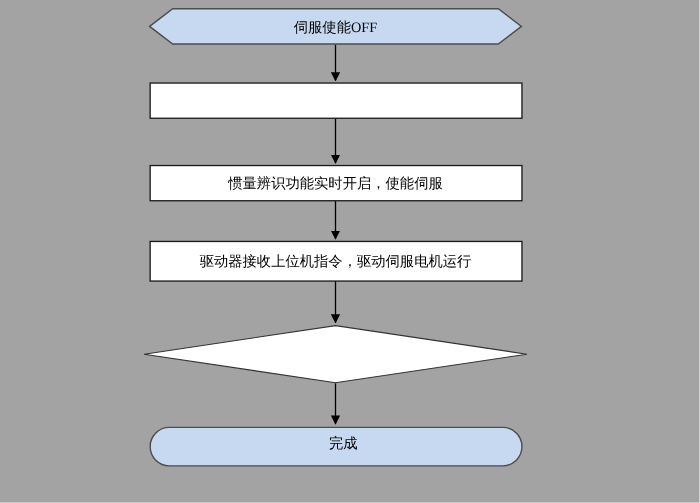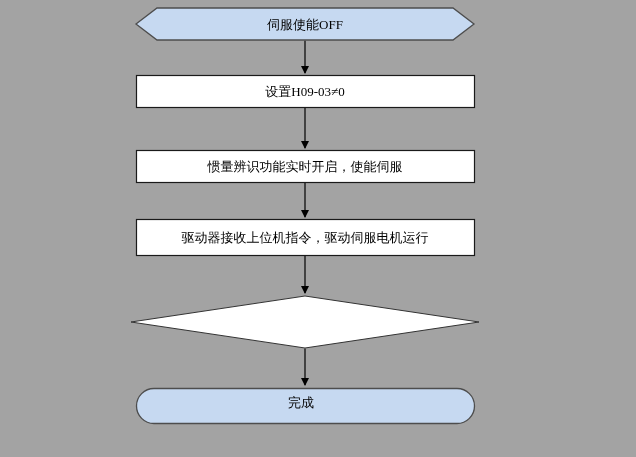--- a/index.html
+++ b/index.html
@@ -32,21 +32,21 @@
     line-height: 19px;
     color: #000000;
     white-space: nowrap;
     pointer-events: none;
   }
   .lbl-start { left: 157px; top: 8px;   width: 296px; height: 32px; }
   .lbl-step1 { left: 136px; top: 75px;  width: 338px; height: 32px; }
   .lbl-step2 { left: 136px; top: 150px; width: 338px; height: 32px; }
   .lbl-step3 { left: 136px; top: 219px; width: 338px; height: 36px; }
   .lbl-check { left: 131px; top: 296px; width: 348px; height: 52px; flex-direction: column; }
-  .lbl-end   { left: 132px; top: 388px; width: 338px; height: 29px; }
+  .lbl-end   { left: 143px; top: 388px; width: 338px; height: 29px; }
 </style>
 </head>
 <body>
 
 <div class="canvas">
 
   <svg class="shape-layer" viewBox="0 0 636 457" xmlns="http://www.w3.org/2000/svg">
     <defs>
       <marker id="arrowhead" viewBox="0 0 8 8" refX="7" refY="4" markerWidth="7" markerHeight="7" orient="auto">
         <path d="M0,0 L8,4 L0,8 Z" fill="#000000"></path>
@@ -65,21 +65,20 @@
     <rect x="136.5" y="150.5" width="338" height="32" stroke-width="1.2" stroke="#1a1a1a" fill="#ffffff"></rect>
     <rect x="136.5" y="219.5" width="338" height="36" stroke-width="1.2" stroke="#1a1a1a" fill="#ffffff"></rect>
 
     <polygon points="305,296 479,322 305,348 131,322" stroke-width="1" stroke="#333333" fill="#ffffff"></polygon>
 
     <rect x="136.5" y="388.5" width="338" height="35" rx="17.5" ry="17.5" stroke-width="1.3" stroke="#4d4d4d" fill="#c6d9f1"></rect>
   </svg>
 
   <div class="node-label lbl-start">伺服使能OFF</div>
 
-  <div class="node-label lbl-step1">设置H09-03≠0</div>
 
   <div class="node-label lbl-step3">驱动器接收上位机指令，驱动伺服电机运行</div>
 
   <div class="node-label lbl-step2">惯量辨识功能实时开启，使能伺服</div>
 
   <div class="node-label lbl-check">
   </div>
 
   <div class="node-label lbl-end">完成</div>
 

